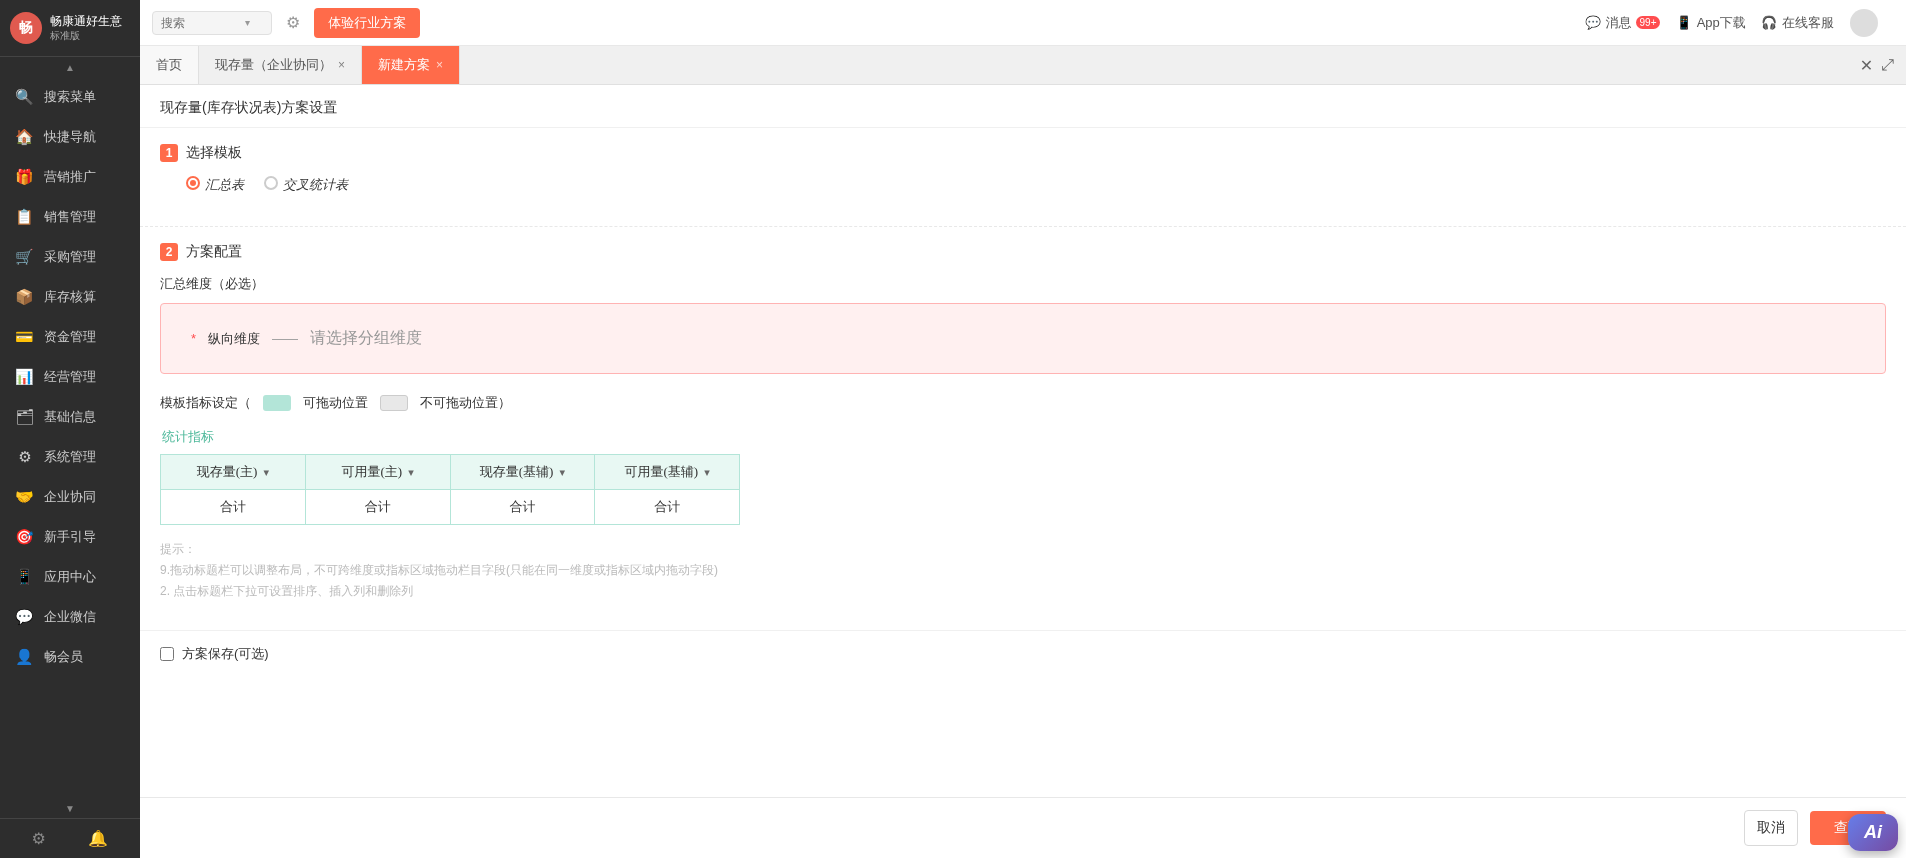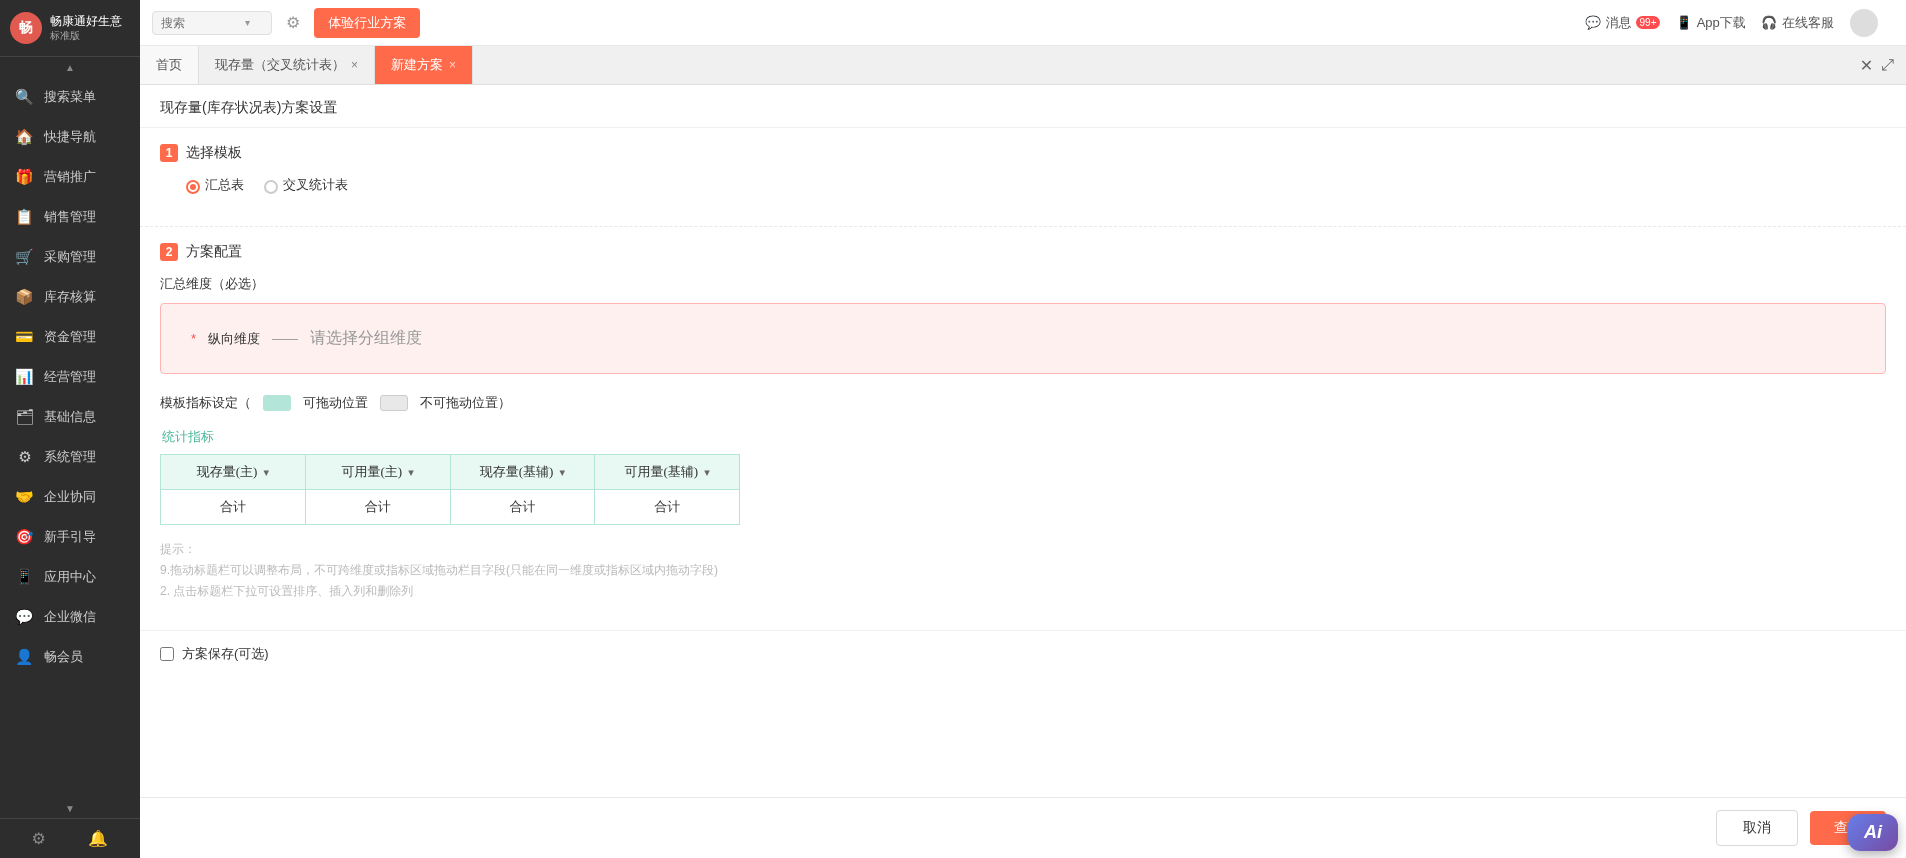--- a/index.html
+++ b/index.html
@@ -273,25 +273,26 @@
 
     
     .radio-group {
       display: flex;
       align-items: center;
       gap: 20px;
       margin-left: 26px;
     }
     .radio-option {
       display: flex;
-      align-items: flex-end;
+      align-items: flex-start;
       gap: 5px;
       cursor: pointer;
       font-size: 13px;
       color: #333;
+      font-style: italic;
     }
     .radio-circle {
       width: 14px;
       height: 14px;
       border-radius: 50%;
       border: 2px solid #ccc;
       display: flex;
       align-items: center;
       justify-content: center;
     }
@@ -444,21 +445,21 @@
       justify-content: flex-end;
       align-items: center;
       gap: 12px;
       padding: 12px 20px;
       flex-shrink: 0;
     }
     .btn-cancel {
       background: #fff;
       border: 1px solid #d9d9d9;
       border-radius: 4px;
-      padding: 8px 26px;
+      padding: 8px 12px;
       font-size: 14px;
       color: #333;
       cursor: pointer;
     }
     .btn-query {
       background: #ff6b4a;
       border: none;
       border-radius: 4px;
       padding: 8px 24px;
       font-size: 14px;
@@ -601,21 +602,21 @@
       <div class="topbar-avatar"></div>
       <span class="topbar-username"></span>
     </div>
   </div>
 
   <div class="tabbar">
     <div class="tab home-tab">
       <span>首页</span>
     </div>
     <div class="tab">
-      <span>现存量（交叉统计表）</span>
+      <span>现存量（企业协同）</span>
       <span class="tab-close">×</span>
     </div>
     <div class="tab active-tab">
       <span>新建方案</span>
       <span class="tab-close">×</span>
     </div>
     <div class="tabbar-right">
       <span class="tabbar-icon">✕</span>
       <span class="tabbar-icon">⤢</span>
     </div>

